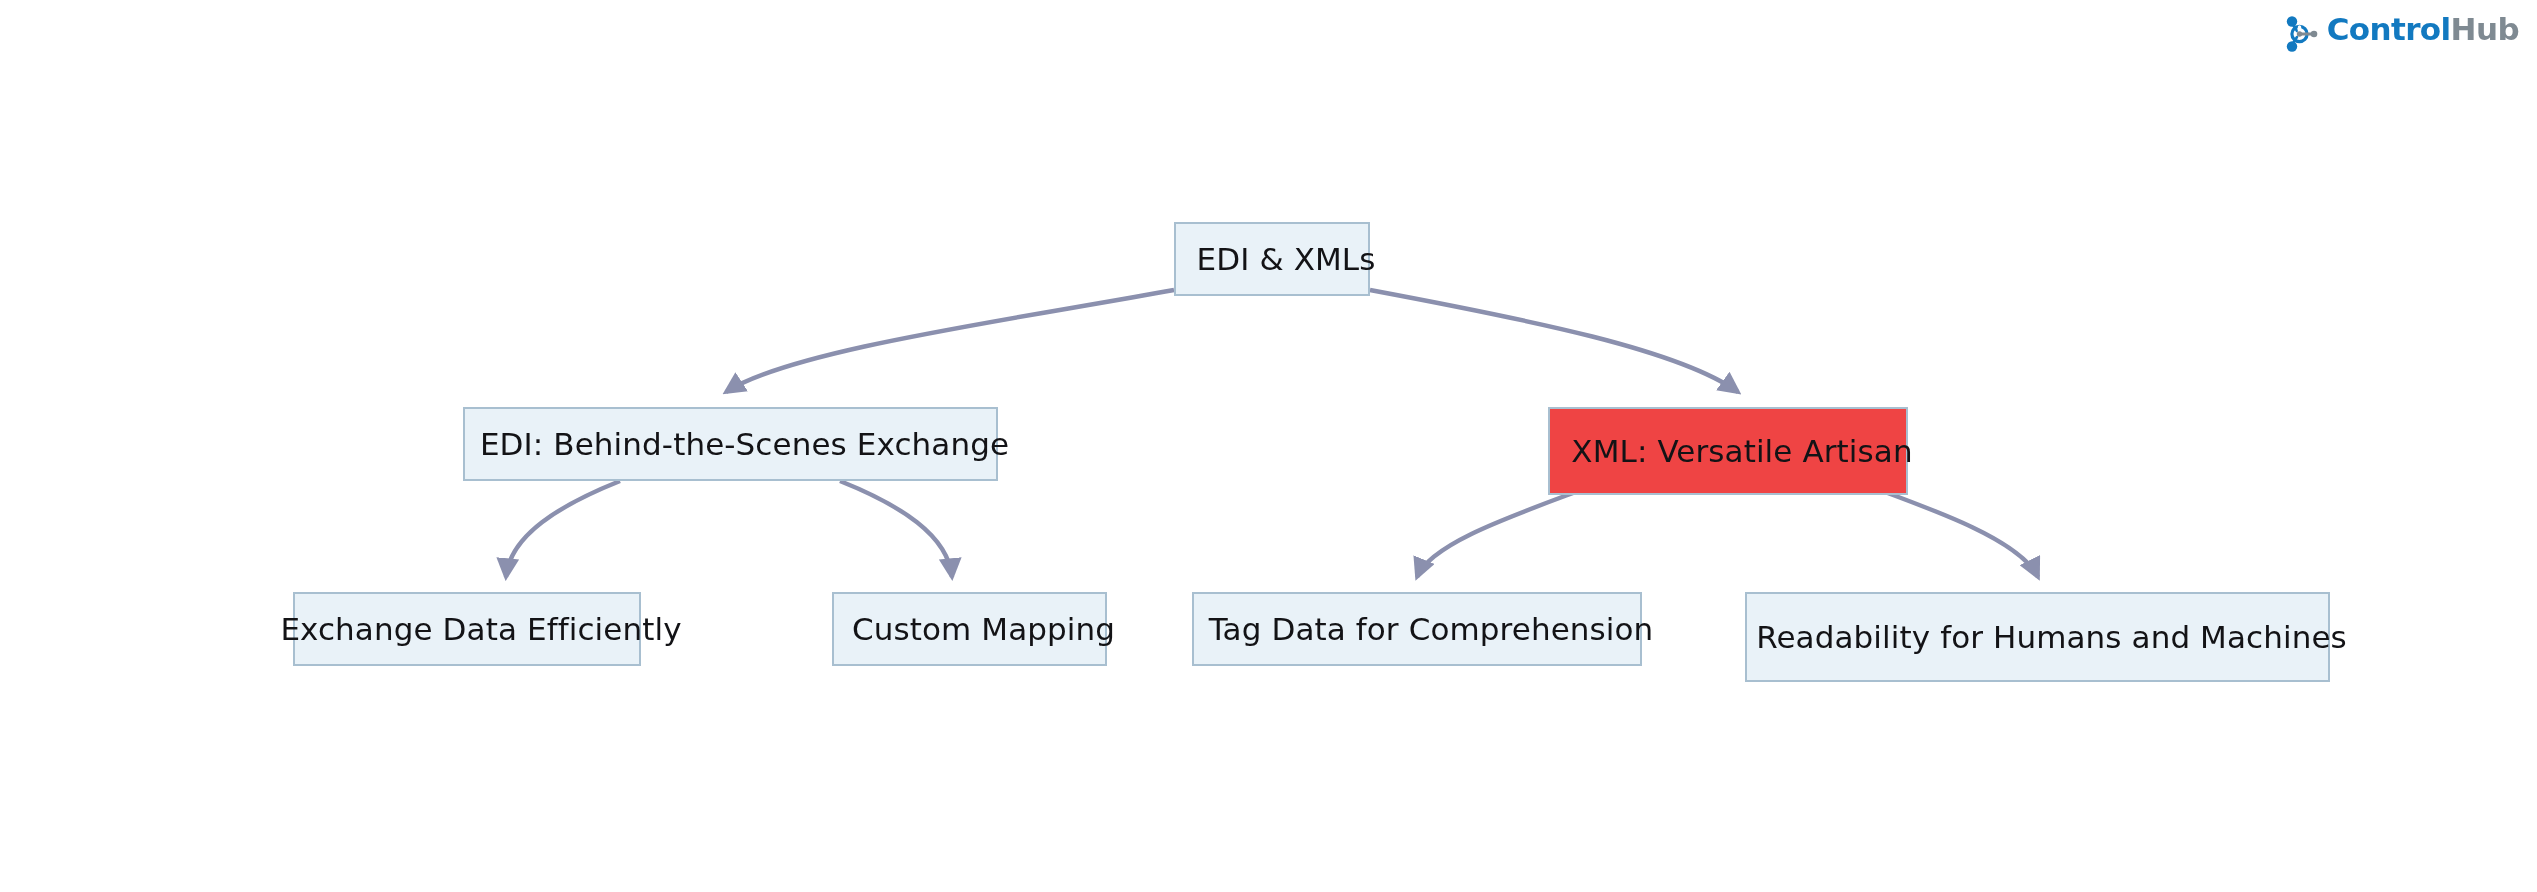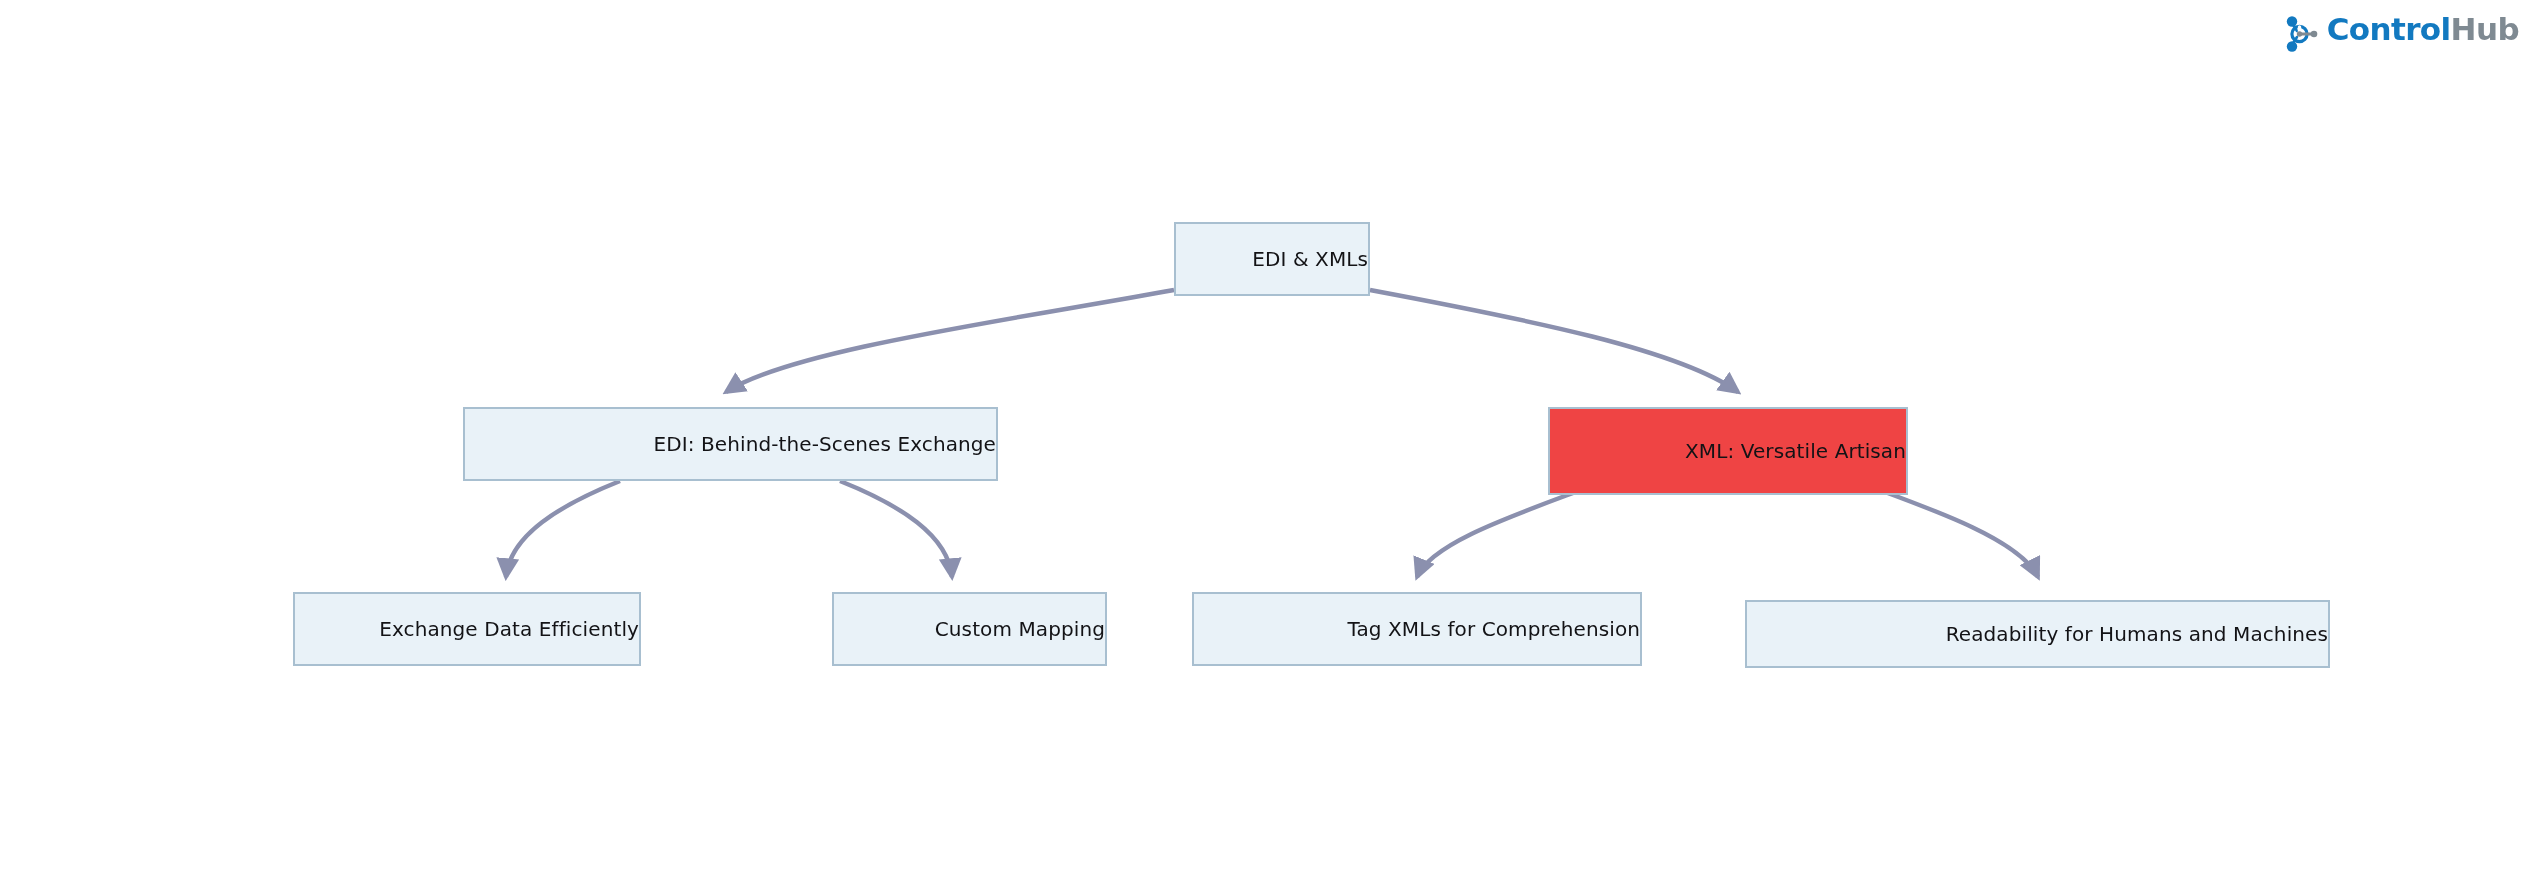--- a/index.html
+++ b/index.html
@@ -53,24 +53,24 @@
     height: 892px;
     pointer-events: none;
   }
   .node {
     position: absolute;
     box-sizing: border-box;
     background: #e9f2f8;
     border: 2px solid #a8bfd0;
     display: flex;
     align-items: center;
-    justify-content: flex-end;
+    justify-content: center;
     color: #131316;
     font-family: "DejaVu Sans", sans-serif;
-    font-size: 20px;
+    font-size: 31px;
     line-height: 1;
     white-space: nowrap;
     letter-spacing: 0.1px;
     padding-left: 28px;
   }
 </style>
 </head>
 <body>
 
 <div id="canvas">
@@ -113,20 +113,20 @@
       <div class="node" style="left: 1548px; top: 407px; width: 360px; height: 88px; background: #ef4444; border-color: rgb(168, 191, 208); color: rgb(19, 19, 22);">
         <span>XML: Versatile Artisan</span>
       </div>
       <div class="node" style="left: 293px; top: 592px; width: 348px; height: 74px; background: rgb(233, 242, 248); border-color: rgb(168, 191, 208); color: rgb(19, 19, 22);">
         <span>Exchange Data Efficiently</span>
       </div>
       <div class="node" style="left: 815px; top: 592px; width: 275px; height: 74px; background: rgb(233, 242, 248); border-color: rgb(168, 191, 208); color: rgb(19, 19, 22); margin-left: 17px;">
         <span>Custom Mapping</span>
       </div>
       <div class="node" style="left: 1192px; top: 592px; width: 450px; height: 74px; background: rgb(233, 242, 248); border-color: rgb(168, 191, 208); color: rgb(19, 19, 22);">
-        <span>Tag XMLs for Comprehension</span>
+        <span>Tag Data for Comprehension</span>
       </div>
-      <div class="node" style="left: 1745px; top: 592px; width: 585px; height: 68px; background: rgb(233, 242, 248); border-color: rgb(168, 191, 208); color: rgb(19, 19, 22); margin-top: 8px;">
+      <div class="node" style="left: 1745px; top: 592px; width: 585px; height: 90px; background: rgb(233, 242, 248); border-color: rgb(168, 191, 208); color: rgb(19, 19, 22);">
         <span>Readability for Humans and Machines</span>
       </div>
     </div>
 
 </div>
 
 </body></html>

